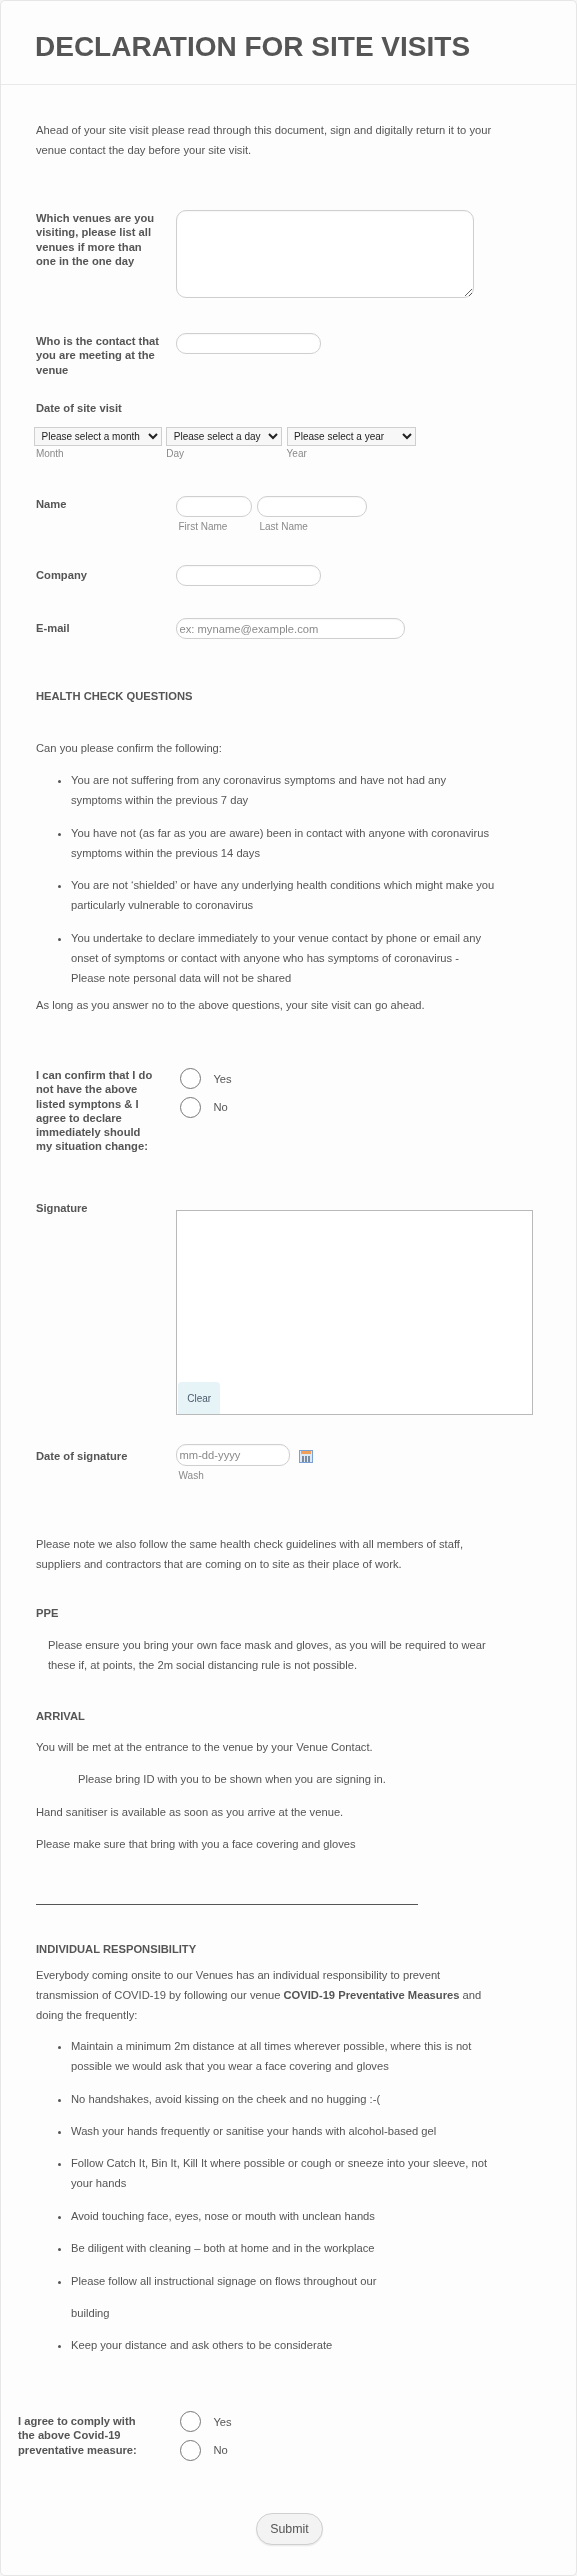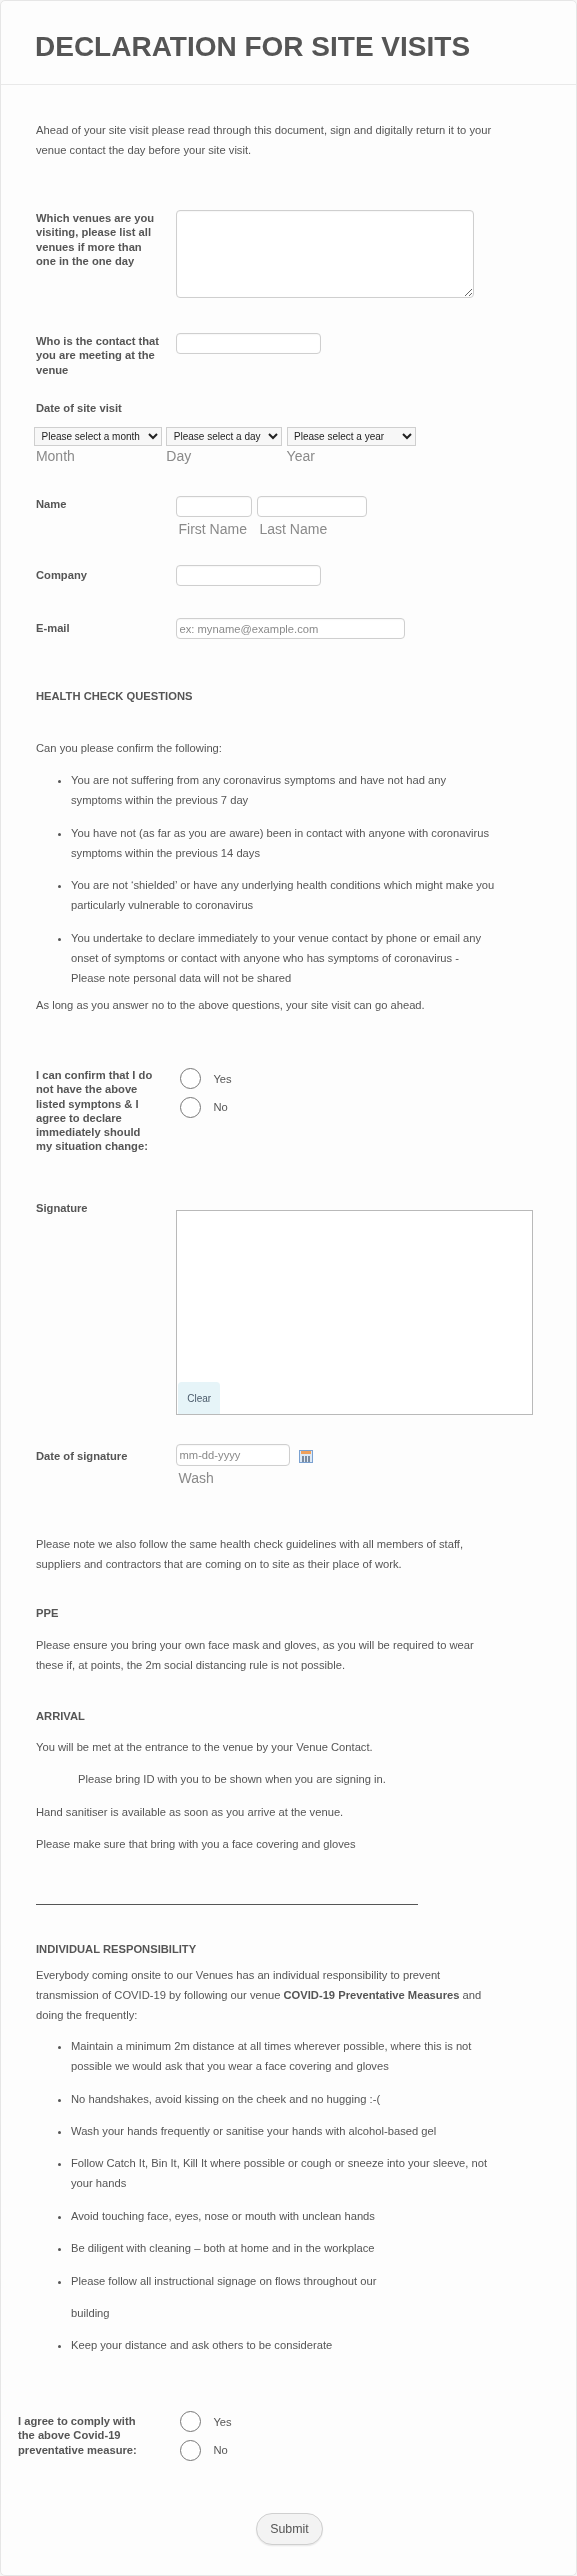--- a/index.html
+++ b/index.html
@@ -40,36 +40,36 @@
     width: 140px;
     font-size: 11.2px;
     font-weight: bold;
     line-height: 14.3px;
     color: #555555;
     flex-shrink: 0;
   }
   .input {
     height: 21px;
     border: 0.6px solid #cfcfcf;
-    border-radius: 4px;
+    border-radius: 10px;
     background: #ffffff;
     box-shadow: inset 0 0.6px 1.2px rgba(0,0,0,0.06);
     font-family: "Liberation Sans", sans-serif;
     font-size: 11.2px;
     color: #555;
     padding: 0 2.5px;
   }
   .input::placeholder { color: #8a8a8a; }
   textarea.input {
     height: 87px;
     resize: both;
     padding: 2.5px;
   }
   .sublabel {
-    font-size: 14px;
+    font-size: 10px;
     color: #8a8a8a;
     margin-top: 3.7px;
   }
   select.dsel {
     height: 18.6px;
     border: 0.6px solid #cfcfcf;
     background: #f7f7f7;
     font-family: "Liberation Sans", sans-serif;
     font-size: 10px;
     color: #222;
@@ -300,21 +300,21 @@
     <div class="sublabel" style="padding-left:2.5px;">Wash</div>
   </div>
 
   <div class="abs" style="left:35px; top:1533px;">
     <p class="para">Please note we also follow the same health check guidelines with all members of staff,</p>
     <p class="para">suppliers and contractors that are coming on to site as their place of work.</p>
   </div>
 
   <div class="abs" style="left:35px; top:1606px;">
     <h2 class="section-title">PPE</h2>
-    <div style="margin-top:16px;">
+    <div style="margin-top:16px;margin-left:12px;">
       <p class="para">Please ensure you bring your own face mask and gloves, as you will be required to wear</p>
       <p class="para">these if, at points, the 2m social distancing rule is not possible.</p>
     </div>
   </div>
 
   <div class="abs" style="left:35px; top:1709px;">
     <h2 class="section-title">ARRIVAL</h2>
     <p class="para" style="margin-top:15px;">You will be met at the entrance to the venue by your Venue Contact.</p>
     <p class="para" style="margin-top:12.4px;padding-left:42px;">Please bring ID with you to be shown when you are signing in.</p>
     <p class="para" style="margin-top:12.4px;">Hand sanitiser is available as soon as you arrive at the venue.</p>

